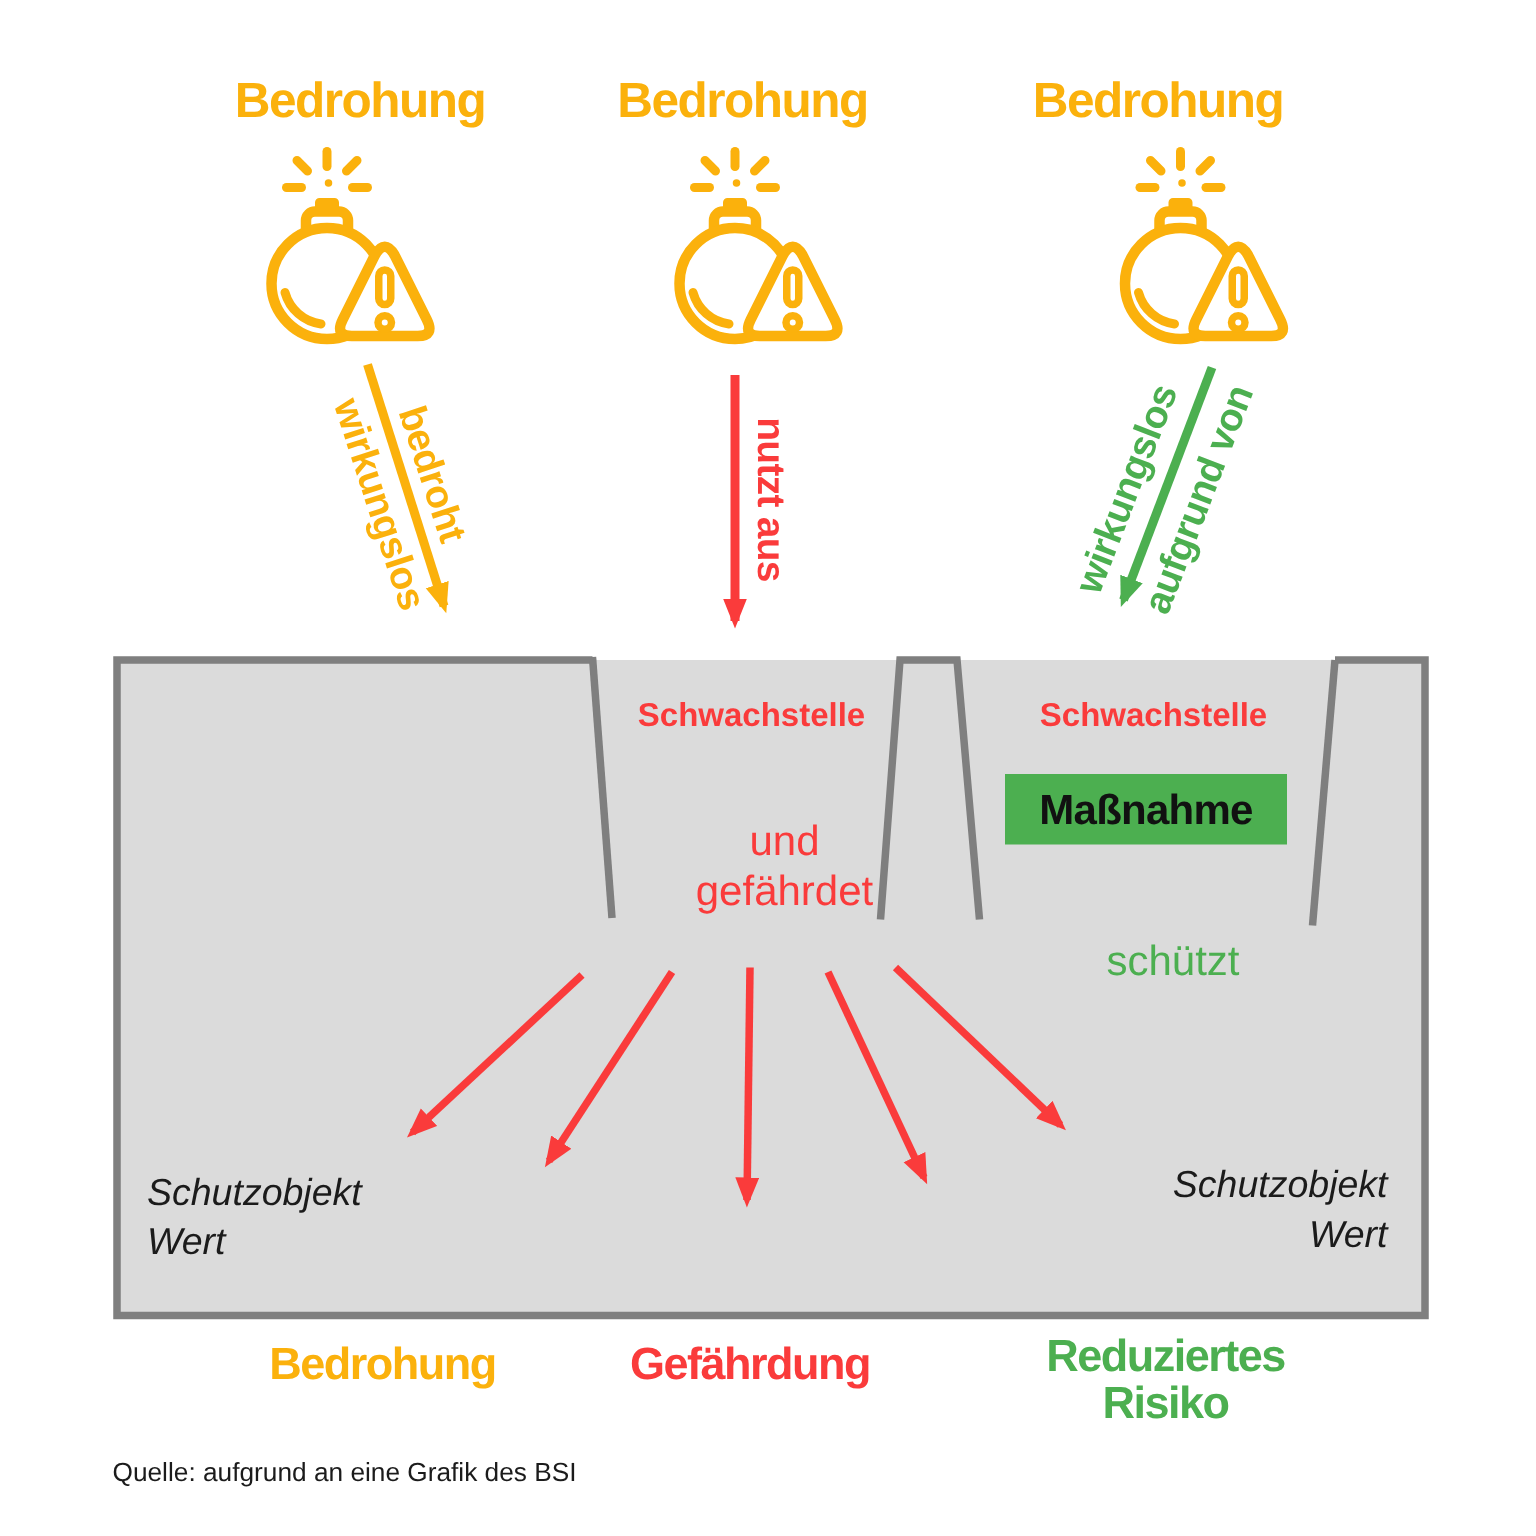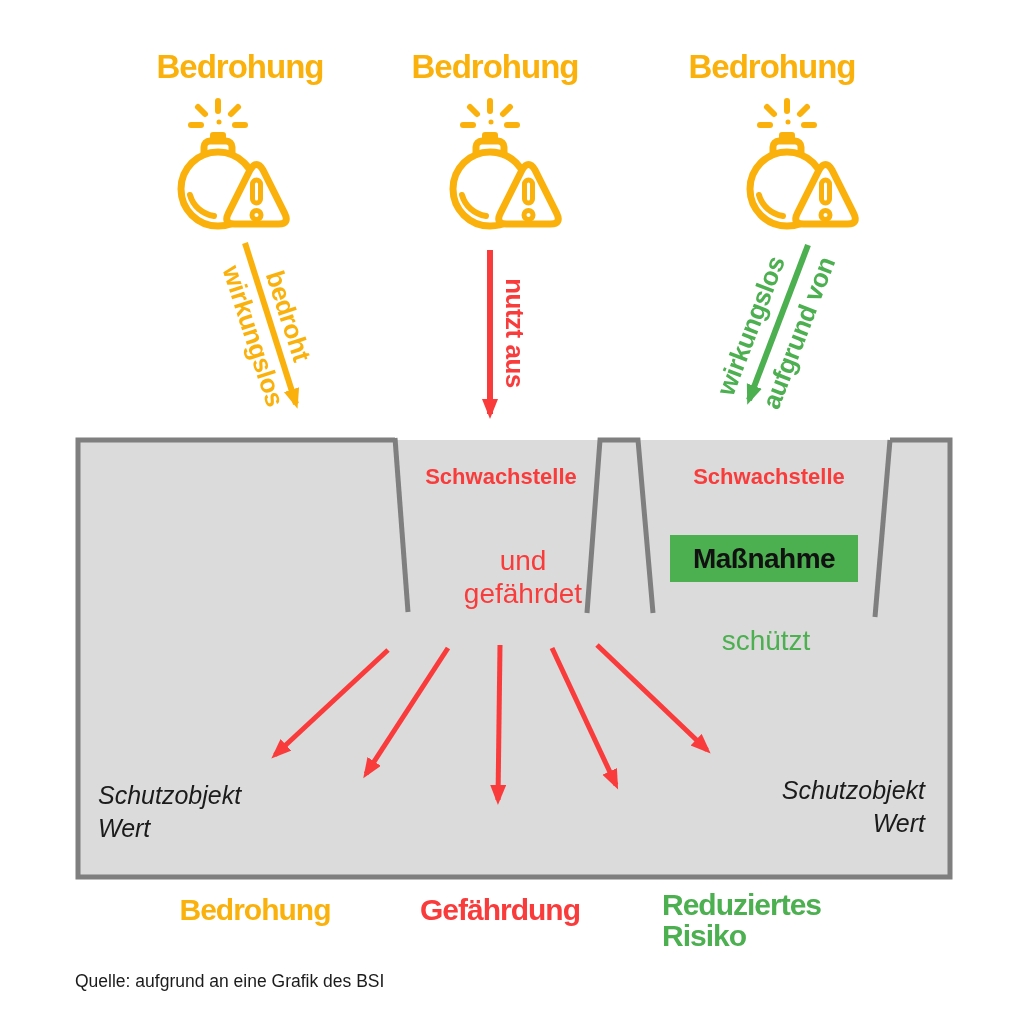--- a/index.html
+++ b/index.html
@@ -15,29 +15,29 @@
   }
   .rot-label{font-weight:bold;font-size:26px;letter-spacing:-0.5px;position:absolute;white-space:nowrap;}
   .lbl-orange{color:var(--orange,#FBB10C);}
   .lbl-red{color:var(--red,#FA3B3B);}
   .lbl-green{color:var(--green,#4CAF50);}
   .schwachstelle{font-weight:bold;font-size:22px;color:var(--red,#FA3B3B);}
   .und-gef{
     font-size:28px;color:var(--red,#FA3B3B);text-align:center;line-height:33px;white-space:pre-line;
   }
   .massnahme{
-    left:670px;top:535px;width:188px;height:47px;background:var(--green,#4CAF50);
+    left:670px;top:516px;width:188px;height:47px;background:var(--green,#4CAF50);
     display:flex;align-items:center;justify-content:center;
     font-weight:bold;font-size:28px;color:#111111;letter-spacing:-0.5px;
   }
-  .schuetzt{font-size:28px;color:var(--green,#4CAF50);}
+  .schuetzt{font-size:28px;color:var(--green,#4CAF50);margin-left:16px;}
   .asset{font-size:25px;color:#1b1b1b;line-height:33px;font-style:italic;}
   .asset.right{text-align:right;transform:translateX(-100%);}
   .footer-label{font-weight:bold;font-size:30px;letter-spacing:-1px;transform:translateX(-50%);white-space:nowrap;}
-  .footer-label.wrap{white-space:normal;width:230px;text-align:left;line-height:31px;}
+  .footer-label.wrap{white-space:normal;width:230px;text-align:center;line-height:31px;}
   .source-line{left:75px;top:971px;font-size:17.5px;color:#1b1b1b;}
   .source-line b{font-weight:normal;}
   svg.layer{position:absolute;left:0;top:0;}
   .wall{fill:none;stroke:var(--wall,#7F7F7F);stroke-width:5;}
   .boxfill{fill:var(--boxfill,#DBDBDB);}
   .a-orange{stroke:var(--orange,#FBB10C);stroke-width:6;fill:none;}
   .a-red{stroke:var(--red,#FA3B3B);stroke-width:6;fill:none;}
   .a-red-fan{stroke:var(--red,#FA3B3B);stroke-width:5;fill:none;}
   .a-green{stroke:var(--green,#4CAF50);stroke-width:6;fill:none;}
   .f-orange{fill:var(--orange,#FBB10C);}

